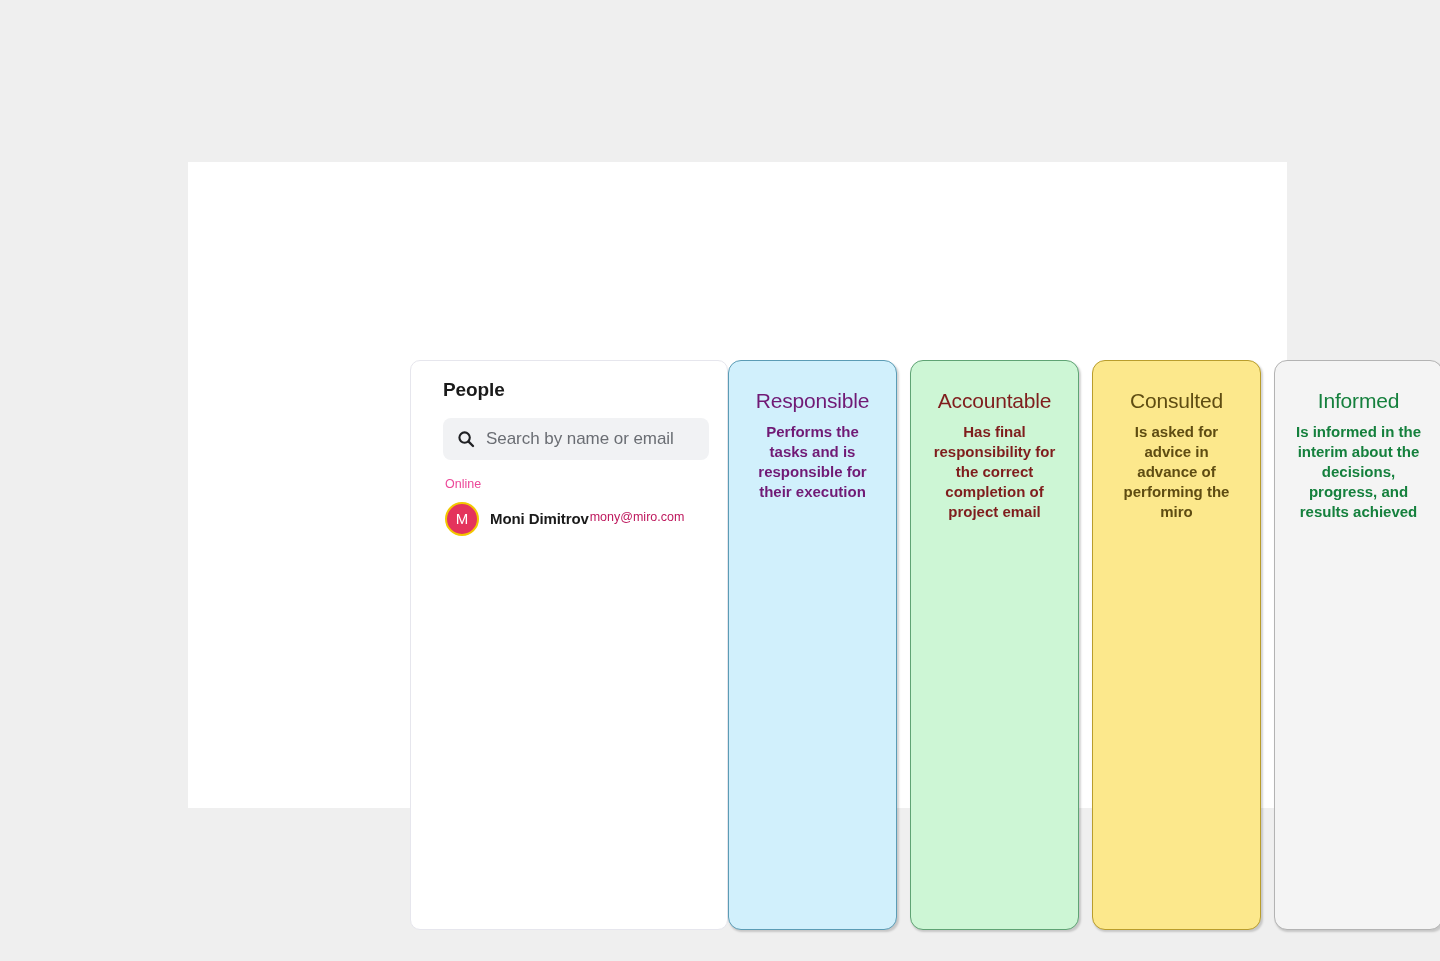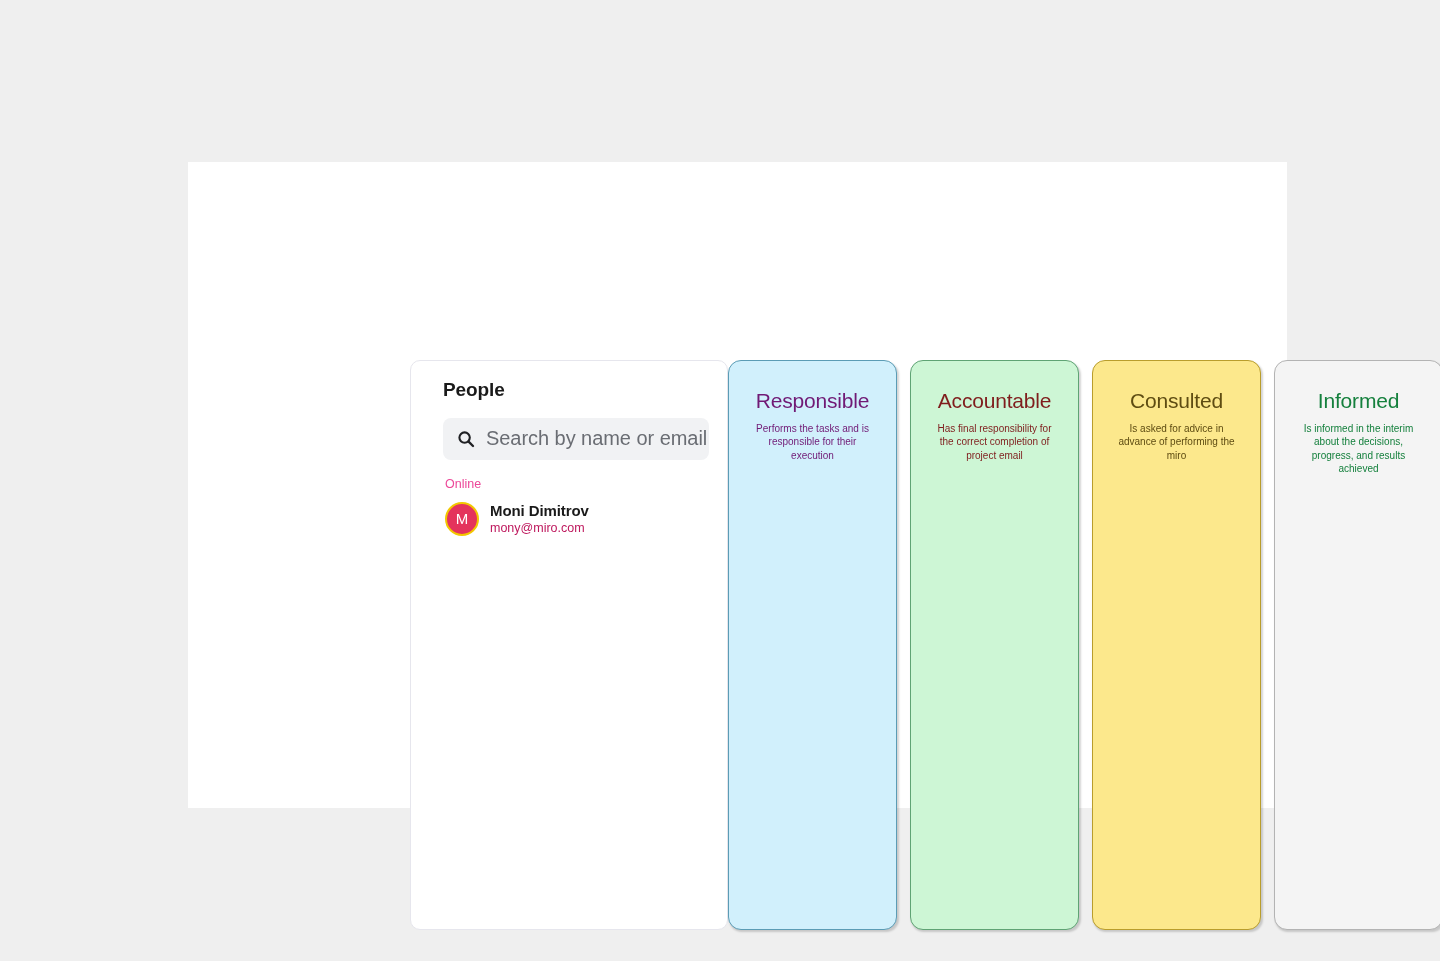--- a/index.html
+++ b/index.html
@@ -59,21 +59,21 @@
   }
   #people-search .mag {
     flex: 0 0 auto;
     width: 18px;
     height: 18px;
     margin-right: 11px;
     display: block;
   }
   #people-search .mag svg { display: block; }
   #search-placeholder {
-    font-size: 20px;
+    font-size: 17px;
     color: #6a6d73;
     letter-spacing: -0.05px;
     white-space: nowrap;
     text-align: center;
   }
 
   
   #online-label {
     font-size: 12.5px;
     color: #ec4899;
@@ -97,21 +97,21 @@
     border: 2px solid #f2c700;
     box-sizing: border-box;
     color: #ffffff;
     font-size: 15px;
     font-weight: 400;
     display: flex;
     align-items: center;
     justify-content: center;
     line-height: 1;
   }
-  .person-text { display: flex; flex-direction: column; gap: 1px; }
+  .person-text { display: flex; flex-direction: row; gap: 1px; }
   .person-name {
     font-size: 15px;
     font-weight: 700;
     color: #1a1a1a;
     letter-spacing: -0.1px;
     line-height: 1.2;
   }
   .person-email {
     font-size: 12.5px;
     color: #be185d;
@@ -134,22 +134,22 @@
   .raci-title {
     text-align: center;
     font-size: 21px;
     font-weight: 400;
     letter-spacing: -0.2px;
     line-height: 1.15;
     margin: 0 0 9px 0;
   }
   .raci-desc {
     text-align: center;
-    font-size: 10px;
-    font-weight: 400;
+    font-size: 15px;
+    font-weight: 700;
     line-height: 1.33;
     margin: 8px;
     padding: 0 3px;
   }
 
   #card-responsible  { left: 540px; background: #d1f0fc; border-color: #5b9cb5; }
   #card-responsible  .raci-title, #card-responsible .raci-desc { color: #701a75; }
 
   #card-accountable  { left: 722px; background: #cdf6d5; border-color: #5fa374; }
   #card-accountable  .raci-title, #card-accountable .raci-desc { color: #7f1d1d; }

